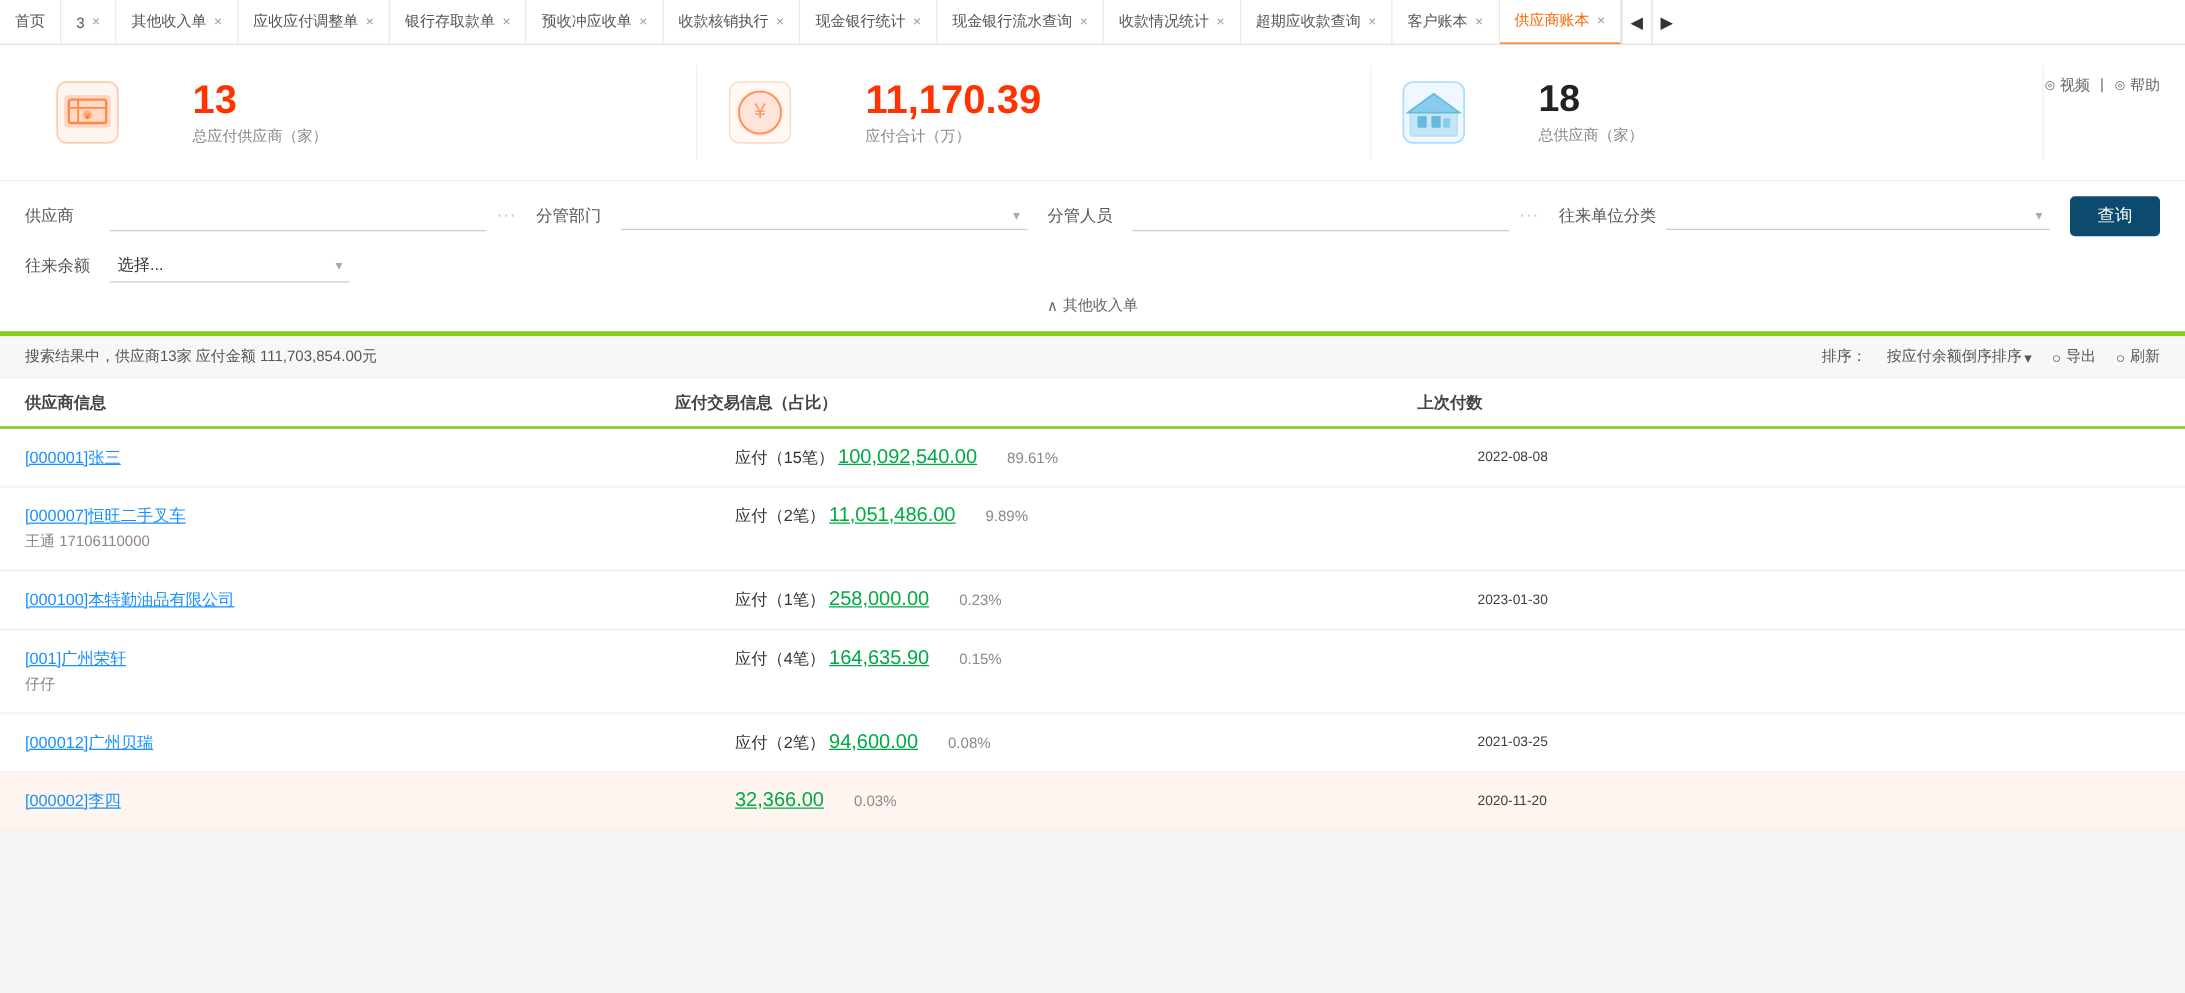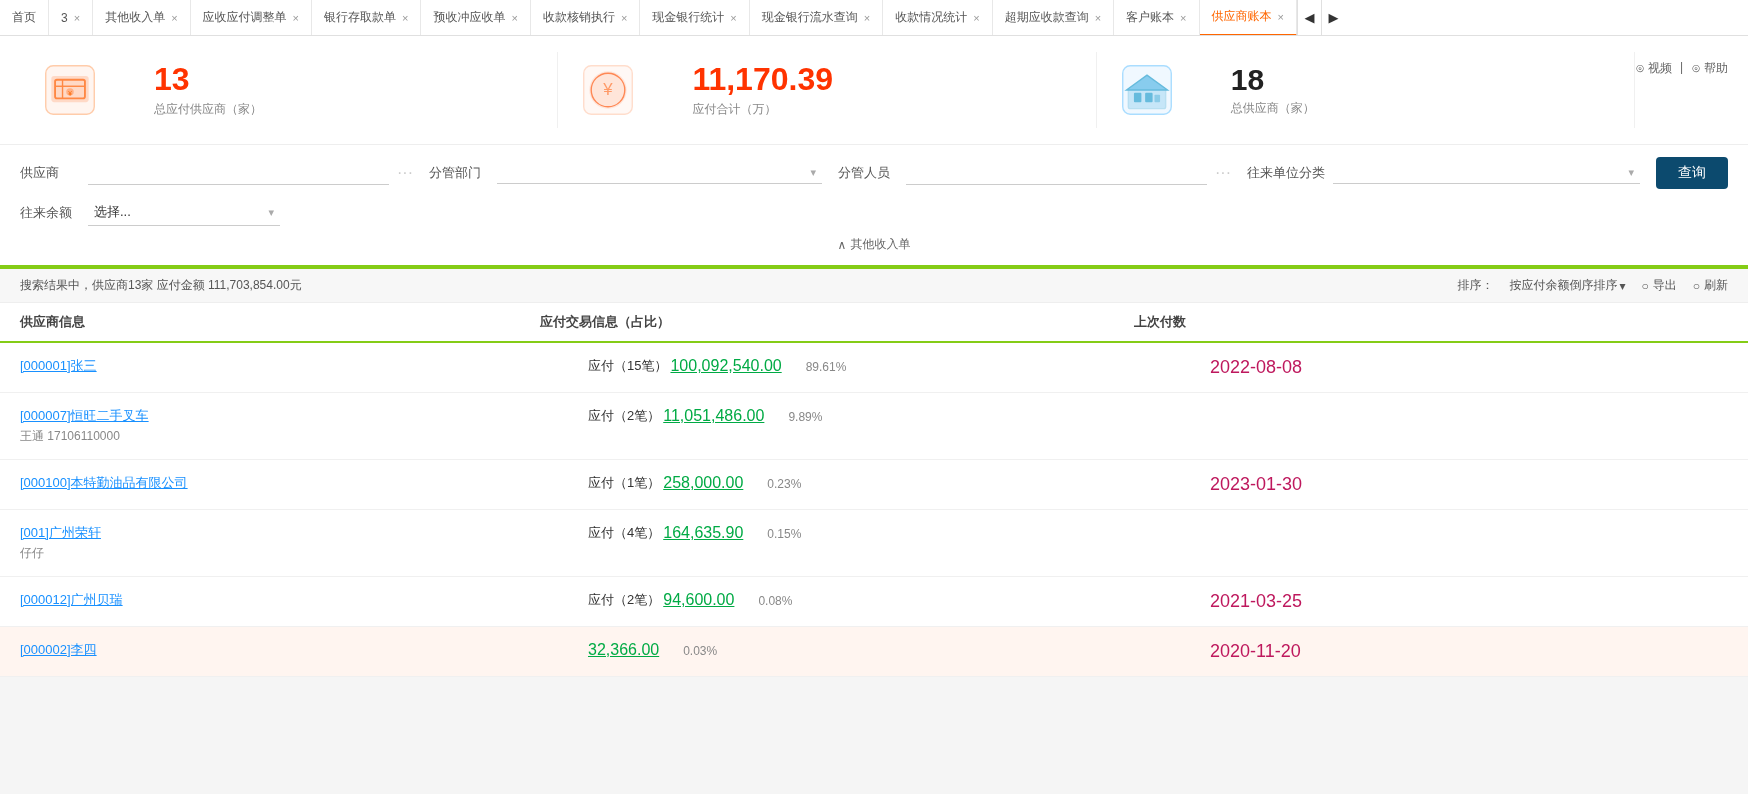--- a/index.html
+++ b/index.html
@@ -88,21 +88,21 @@
       border-bottom: 1px solid #f0f0f0; align-items: start; cursor: pointer; gap: 48px;
     }
     .table-row.highlighted { background: #fff5f0; }
     .supplier-code-name { color: #1890ff; text-decoration: underline; font-size: 13px; cursor: pointer; }
     .supplier-sub { font-size: 12px; color: #888; margin-top: 3px; }
     .tx-count { font-size: 13px; color: #333; }
     .tx-amount { font-size: 16px; color: #00aa44; font-weight: 500; text-decoration: underline; cursor: pointer; }
     .tx-percent { font-size: 12px; color: #888; margin-left: 16px; }
     .tx-info { display: flex; flex-direction: row; gap: 3px; }
     .tx-row { display: flex; align-items: baseline; gap: 8px; }
-    .last-pay-date { font-size: 18px; color: #be185d; margin-left: 28px; }
+    .last-pay-date { font-size: 11px; color: #404040; }
 
     
     ::-webkit-scrollbar { width: 6px; height: 6px; }
     ::-webkit-scrollbar-thumb { background: #ddd; border-radius: 3px; }
   </style>
 </head>
 <body>
 
 <div class="top-nav">
   <div class="nav-tab">

